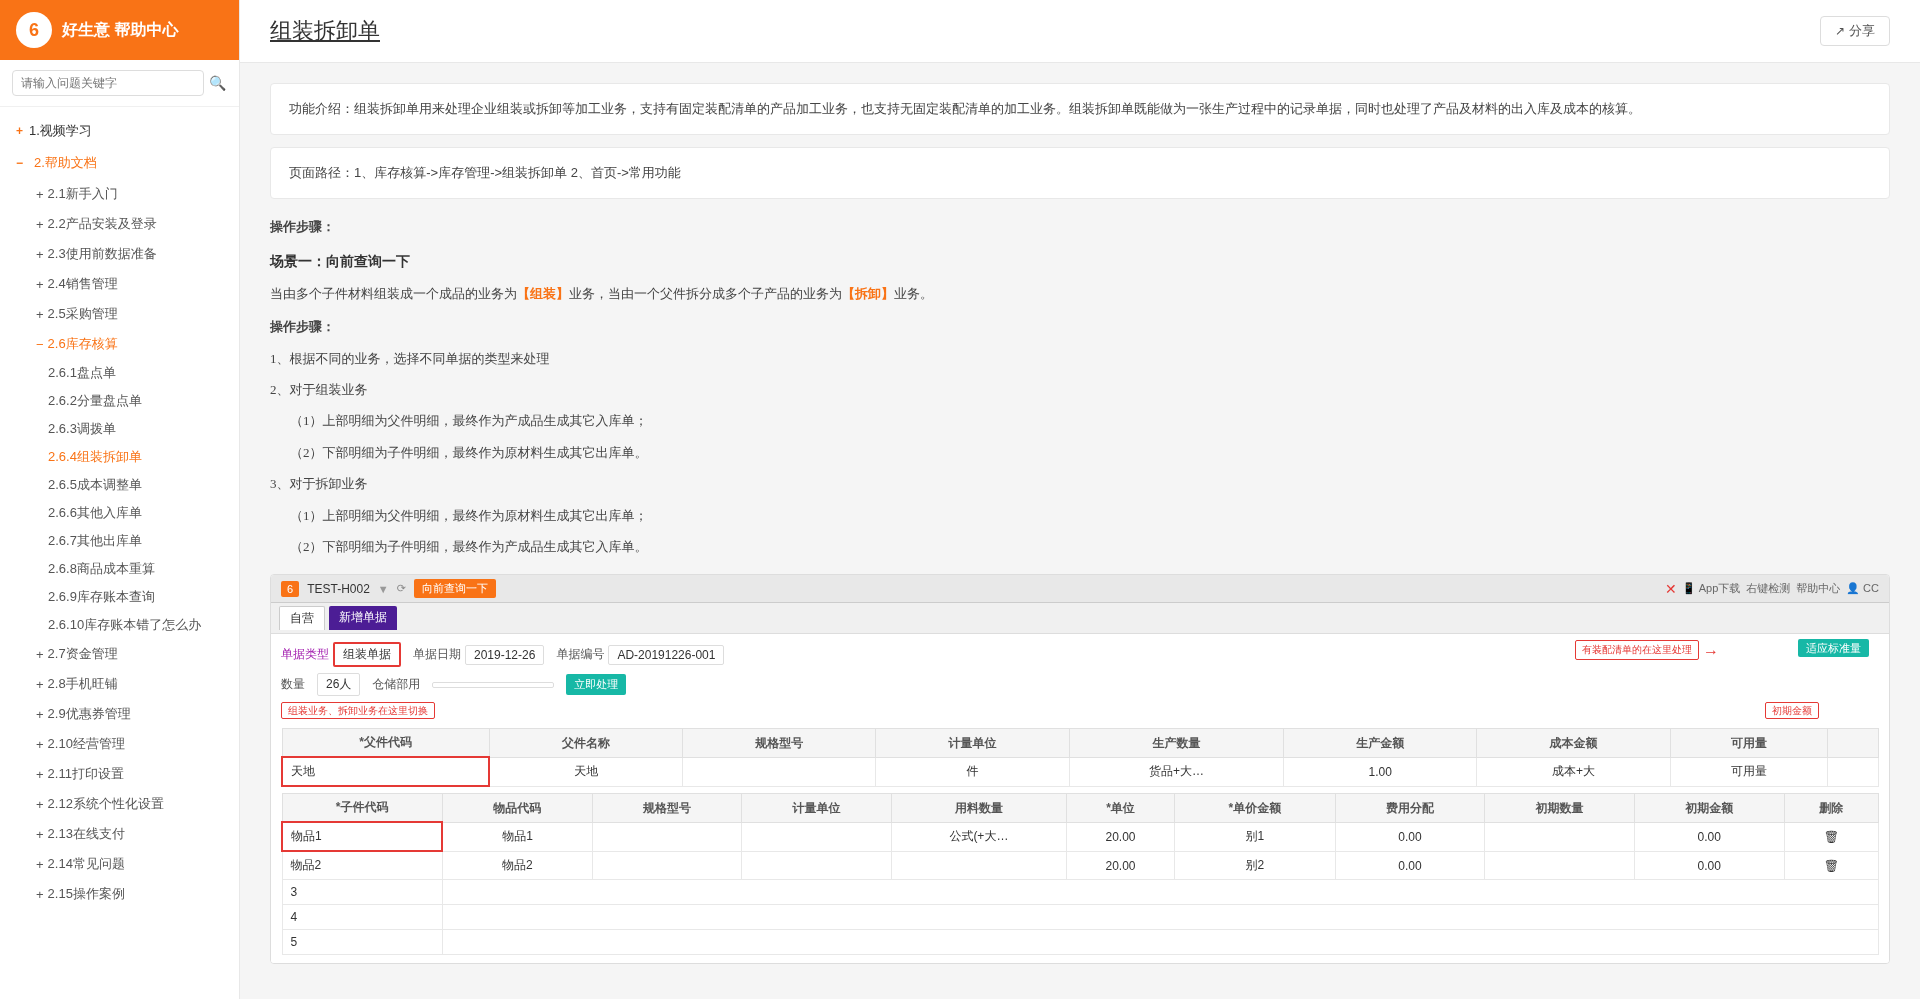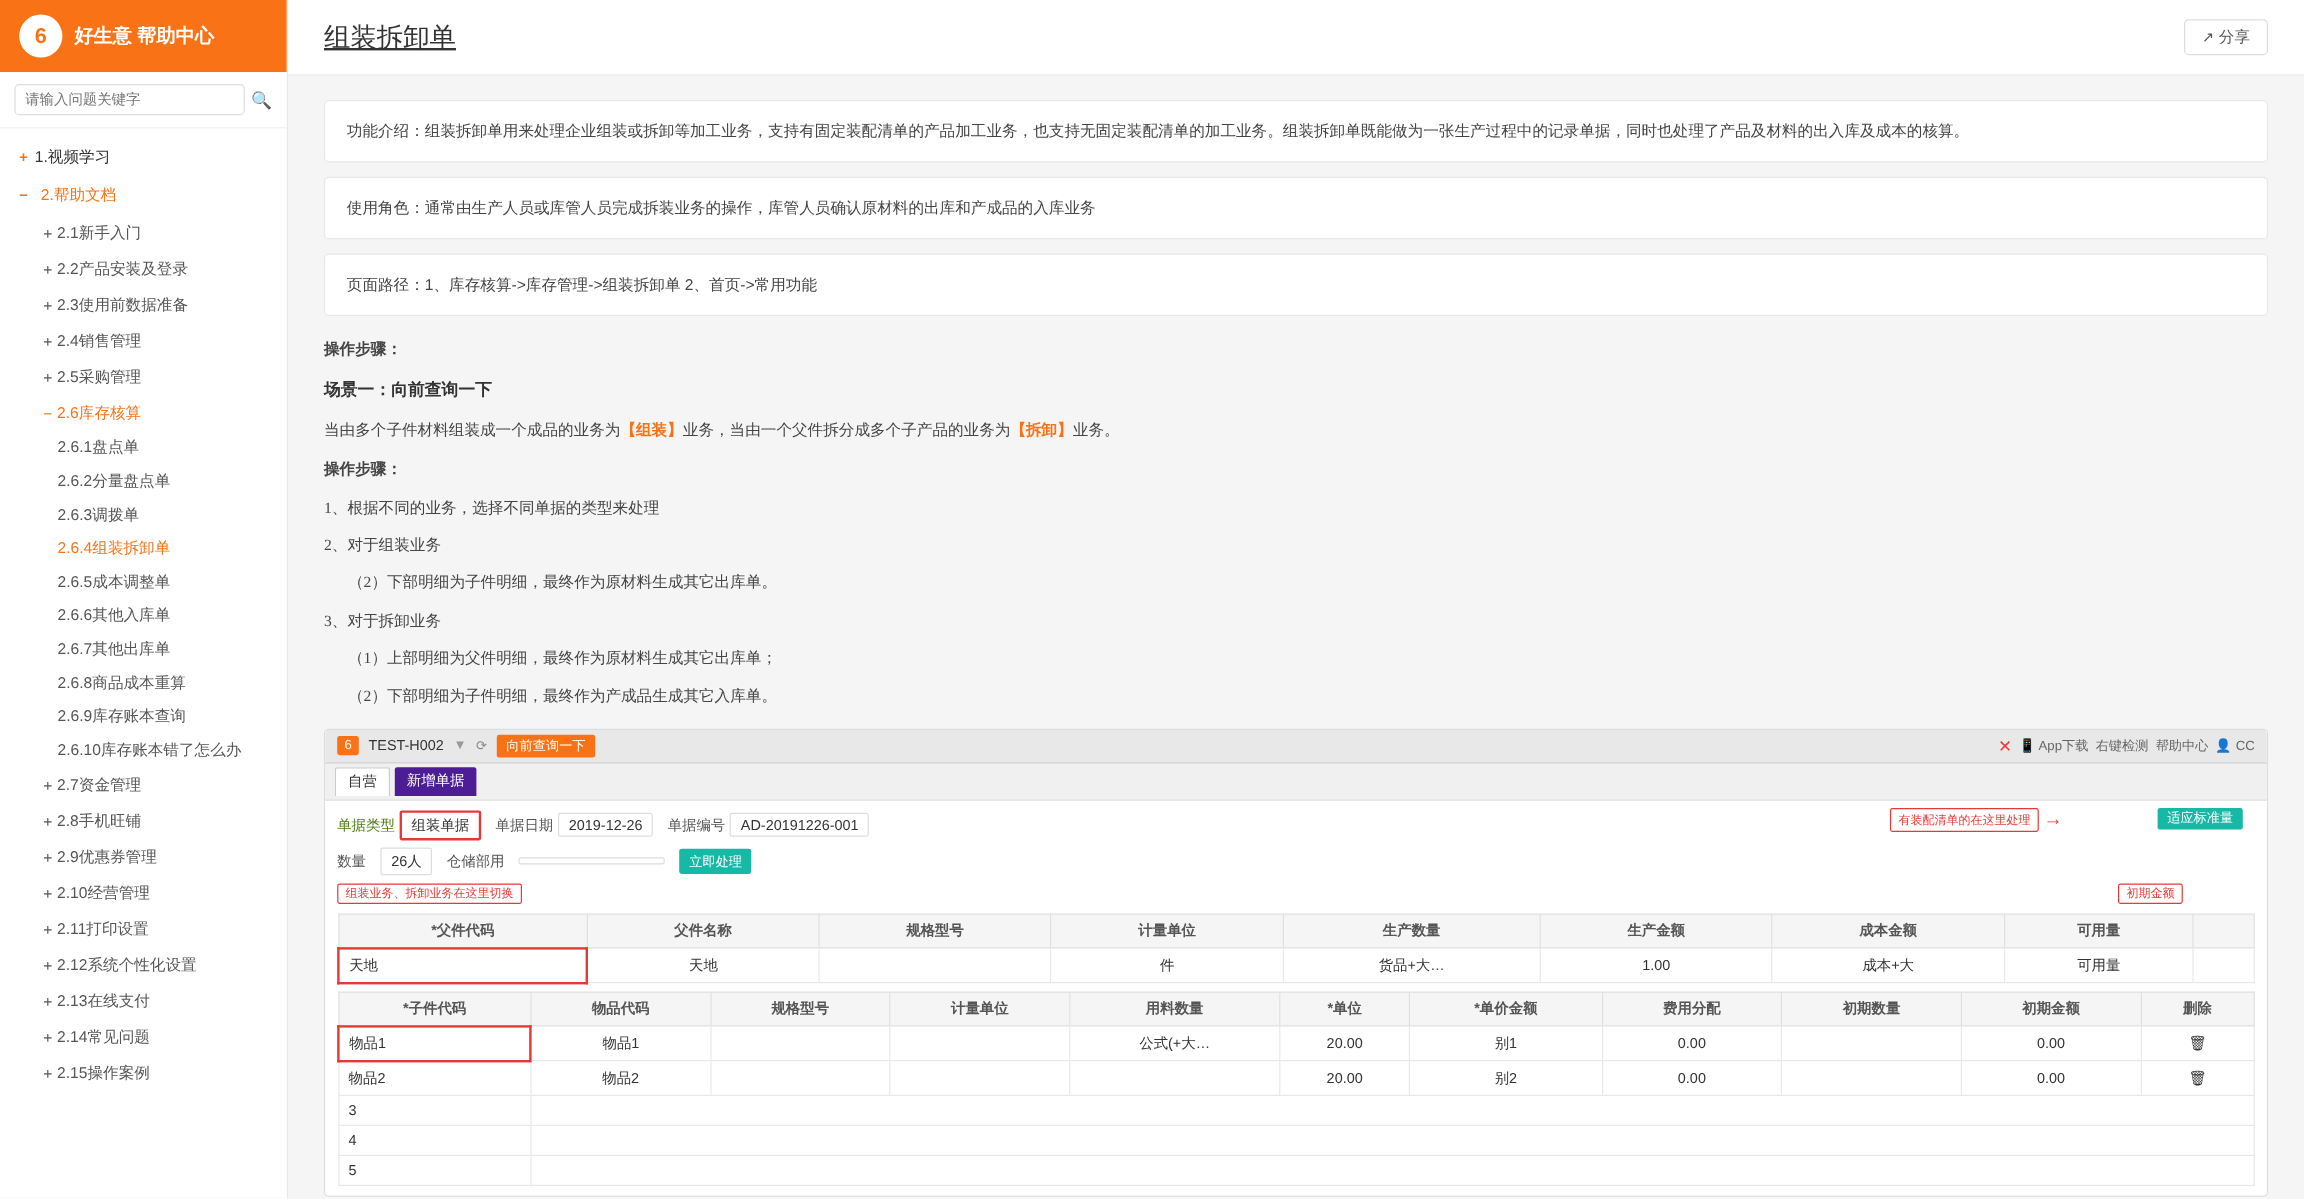--- a/index.html
+++ b/index.html
@@ -362,35 +362,33 @@
       <span>分享</span>
     </button>
   </div>
 
   <div id="main-content">
 
     <div class="info-box">
       <span>功能介绍：组装拆卸单用来处理企业组装或拆卸等加工业务，支持有固定装配清单的产品加工业务，也支持无固定装配清单的加工业务。组装拆卸单既能做为一张生产过程中的记录单据，同时也处理了产品及材料的出入库及成本的核算。</span>
     </div>
     <div class="info-box">
-      <span>使用角色：通常由生产人员或库管人员完成拆装业务的操作，库管人员确认原材料的出库和产成品的入库业务</span>
-    </div>
-    <div class="info-box">
       <span>页面路径：1、库存核算-&gt;库存管理-&gt;组装拆卸单 2、首页-&gt;常用功能</span>
     </div>
 
     <div style="margin: 16px 0 8px 0;">
       <p class="content-text bold" style="font-weight:bold;">操作步骤：</p>
       <p class="content-text bold scenario-title" style="font-weight:bold;margin-top:10px;">场景一：向前查询一下</p>
       <p class="content-text">
         当由多个子件材料组装成一个成品的业务为<span style="color:#f97316;font-weight:bold;">【组装】</span>业务，当由一个父件拆分成多个子产品的业务为<span style="color:#f97316;font-weight:bold;">【拆卸】</span>业务。
       </p>
       <p class="content-text bold" style="font-weight:bold;margin-top:10px;">操作步骤：</p>
       <p class="content-text">1、根据不同的业务，选择不同单据的类型来处理</p>
       <p class="content-text">2、对于组装业务</p>
+      <p class="content-text indent-1">（1）上部明细为父件明细，最终作为产成品生成其它入库单；</p>
       <p class="content-text indent-1">（2）下部明细为子件明细，最终作为原材料生成其它出库单。</p>
       <p class="content-text">3、对于拆卸业务</p>
       <p class="content-text indent-1">（1）上部明细为父件明细，最终作为原材料生成其它出库单；</p>
       <p class="content-text indent-1">（2）下部明细为子件明细，最终作为产成品生成其它入库单。</p>
     </div>
 
     <div class="screenshot-container">
       <div class="app-screenshot">
 
         <div class="app-titlebar">
@@ -411,21 +409,21 @@
         </div>
 
         <div style="background:#f0f0f0;padding:3px 8px;display:flex;gap:4px;border-bottom:1px solid #ddd;font-size:12px;">
           <span style="background:#fff;padding:3px 10px;border:1px solid #ccc;border-bottom:none;border-radius:2px 2px 0 0;">自营</span>
           <span style="background:#4c1d95;color:#fff;padding:3px 10px;border-radius:2px 2px 0 0;">新增单据</span>
         </div>
 
         <div style="background:#fff;padding:8px 10px;">
           <div style="display:flex;align-items:center;gap:12px;flex-wrap:wrap;position:relative;">
             <div style="display:flex;align-items:center;gap:4px;">
-              <span style="font-size:12px;color:#4d7c0f;">单据类型</span>
+              <span style="font-size:12px;color:#a21caf;">单据类型</span>
               <span class="highlight-box" style="border:2px solid #e53935;font-size:12px;padding:2px 8px;">组装单据</span>
             </div>
             <div style="display:flex;align-items:center;gap:4px;">
               <span style="font-size:12px;color:#555;">单据日期</span>
               <span style="border:1px solid #ddd;font-size:12px;padding:2px 8px;border-radius:2px;">2019-12-26</span>
             </div>
             <div style="display:flex;align-items:center;gap:4px;">
               <span style="font-size:12px;color:#555;">单据编号</span>
               <span style="border:1px solid #ddd;font-size:12px;padding:2px 8px;border-radius:2px;">AD-20191226-001</span>
             </div>

